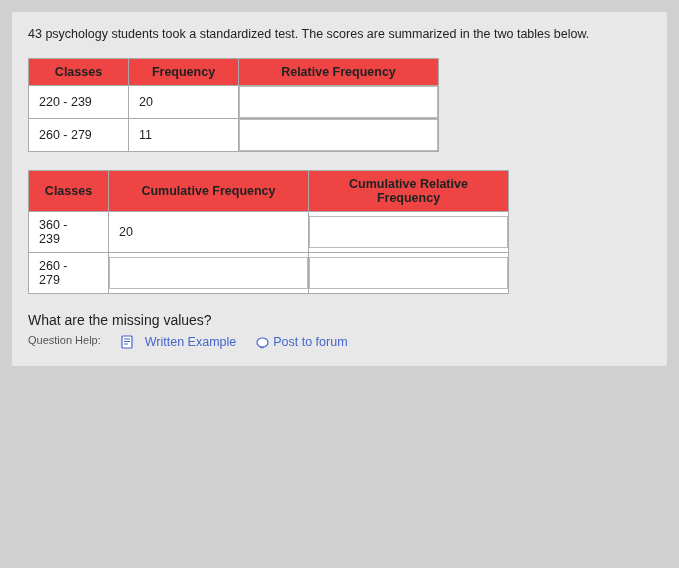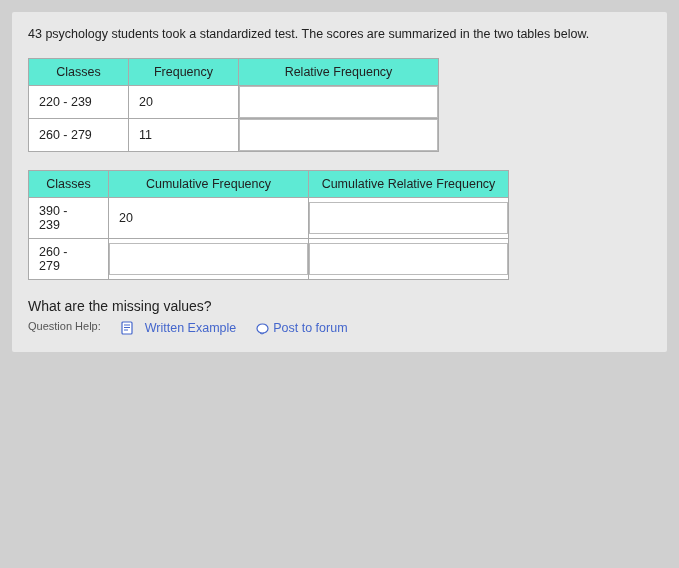--- a/index.html
+++ b/index.html
@@ -32,22 +32,22 @@
       margin-bottom: 18px;
     }
     th, td {
       border: 1px solid #aaa;
       padding: 6px 10px;
       font-size: 12.5px;
       color: #222;
       vertical-align: middle;
     }
     th {
-      font-weight: normal;
-      background: #5eead4;
+      font-weight: bold;
+      background: #ef4444;
     }
     .table1 col:nth-child(1) { width: 100px; }
     .table1 col:nth-child(2) { width: 110px; }
     .table1 col:nth-child(3) { width: 200px; }
 
     .table2 col:nth-child(1) { width: 80px; }
     .table2 col:nth-child(2) { width: 200px; }
     .table2 col:nth-child(3) { width: 200px; }
 
     .bottom-row {
@@ -152,21 +152,21 @@
     <thead>
       <tr>
         <th>Classes</th>
         <th>Cumulative Frequency</th>
         <th>Cumulative Relative Frequency</th>
       </tr>
     </thead>
     <tbody>
       <tr>
         <td>
-          <span>390 -</span><br>
+          <span>360 -</span><br>
           <span>239</span>
         </td>
         <td class="text-value">20</td>
         <td class="value-cell">
           <input type="text" value="" style="">
         </td>
       </tr>
       <tr>
         <td>
           <span>260 -</span><br>

